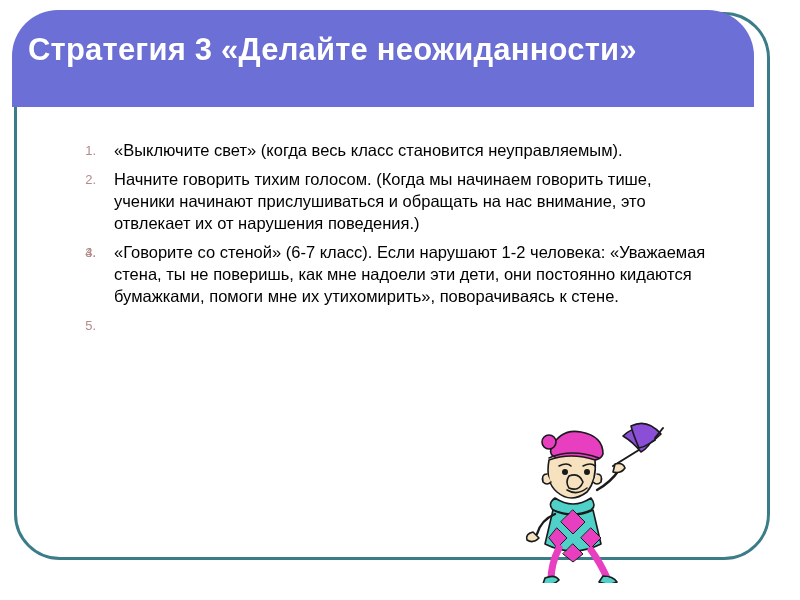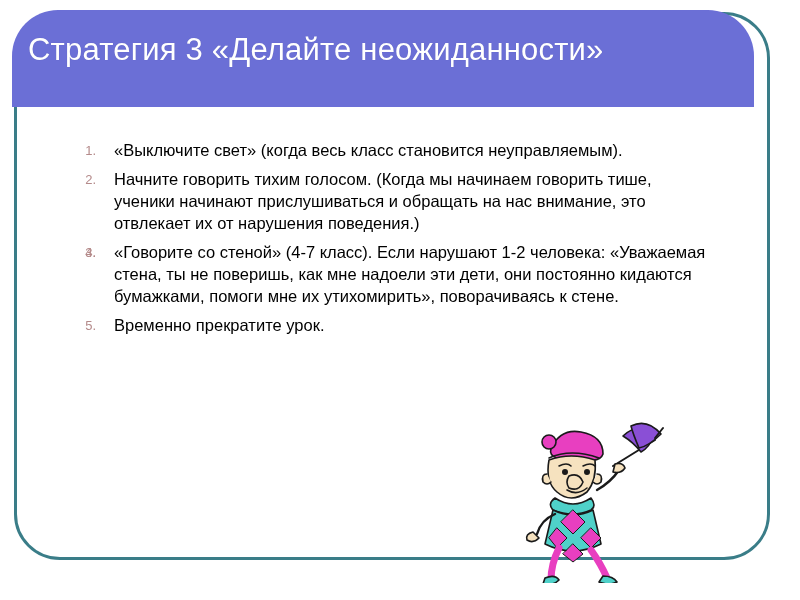--- a/index.html
+++ b/index.html
@@ -51,21 +51,21 @@
     height: 3px;
     background: #6b6fd6;
   }
   .title-text {
     position: absolute;
     left: 28px;
     top: 28px;
     width: 700px;
     color: #ffffff;
     font-size: 31px;
-    font-weight: normal;
+    font-weight: bold;
     line-height: 1.45;
     letter-spacing: 0.2px;
     text-shadow: 0 0 1px rgba(0,0,0,0.15);
   }
   .body-list {
     position: absolute;
     left: 52px;
     top: 140px;
     width: 660px;
     margin: 0;
@@ -117,25 +117,24 @@
     </li>
     <li>
       <span class="num">2.</span>
       <span>Начните говорить тихим голосом. (Когда мы начинаем говорить тише, ученики начинают прислушиваться и обращать на нас внимание, это отвлекает их от нарушения поведения.)</span>
     </li>
     <li>
       <span class="num">3.</span>
     </li>
     <li>
       <span class="num">4.</span>
-      <span>«Говорите со стеной» (4-7 класс). Если нарушают 1-2 человека: «Уважаемая стена, ты не поверишь, как мне надоели эти дети, они постоянно кидаются бумажками, помоги мне их утихомирить», поворачиваясь к стене.</span>
+      <span>«Говорите со стеной» (6-7 класс). Если нарушают 1-2 человека: «Уважаемая стена, ты не поверишь, как мне надоели эти дети, они постоянно кидаются бумажками, помоги мне их утихомирить», поворачиваясь к стене.</span>
     </li>
     <li>
       <span class="num">5.</span>
-      <span>Временно прекратите урок.</span>
     </li>
   </ul>
 
   <svg class="clown" viewBox="0 0 175 165">
     <g stroke="#1a1a1a" stroke-width="1.6" stroke-linejoin="round" stroke-linecap="round">
 
       <path d="M108 48 L150 22" fill="none" stroke="#1a1a1a" stroke-width="2"></path>
       <path d="M118 18 q14 -14 32 -2 q-6 14 -14 18 q-8 -10 -18 -16 z" fill="#8a4fd6"></path>
       <path d="M126 8 q16 -8 30 8 q-12 12 -22 14 q-6 -14 -8 -22 z" fill="#8a4fd6"></path>
       <path d="M150 20 l8 -10" fill="none" stroke="#1a1a1a" stroke-width="2"></path>

